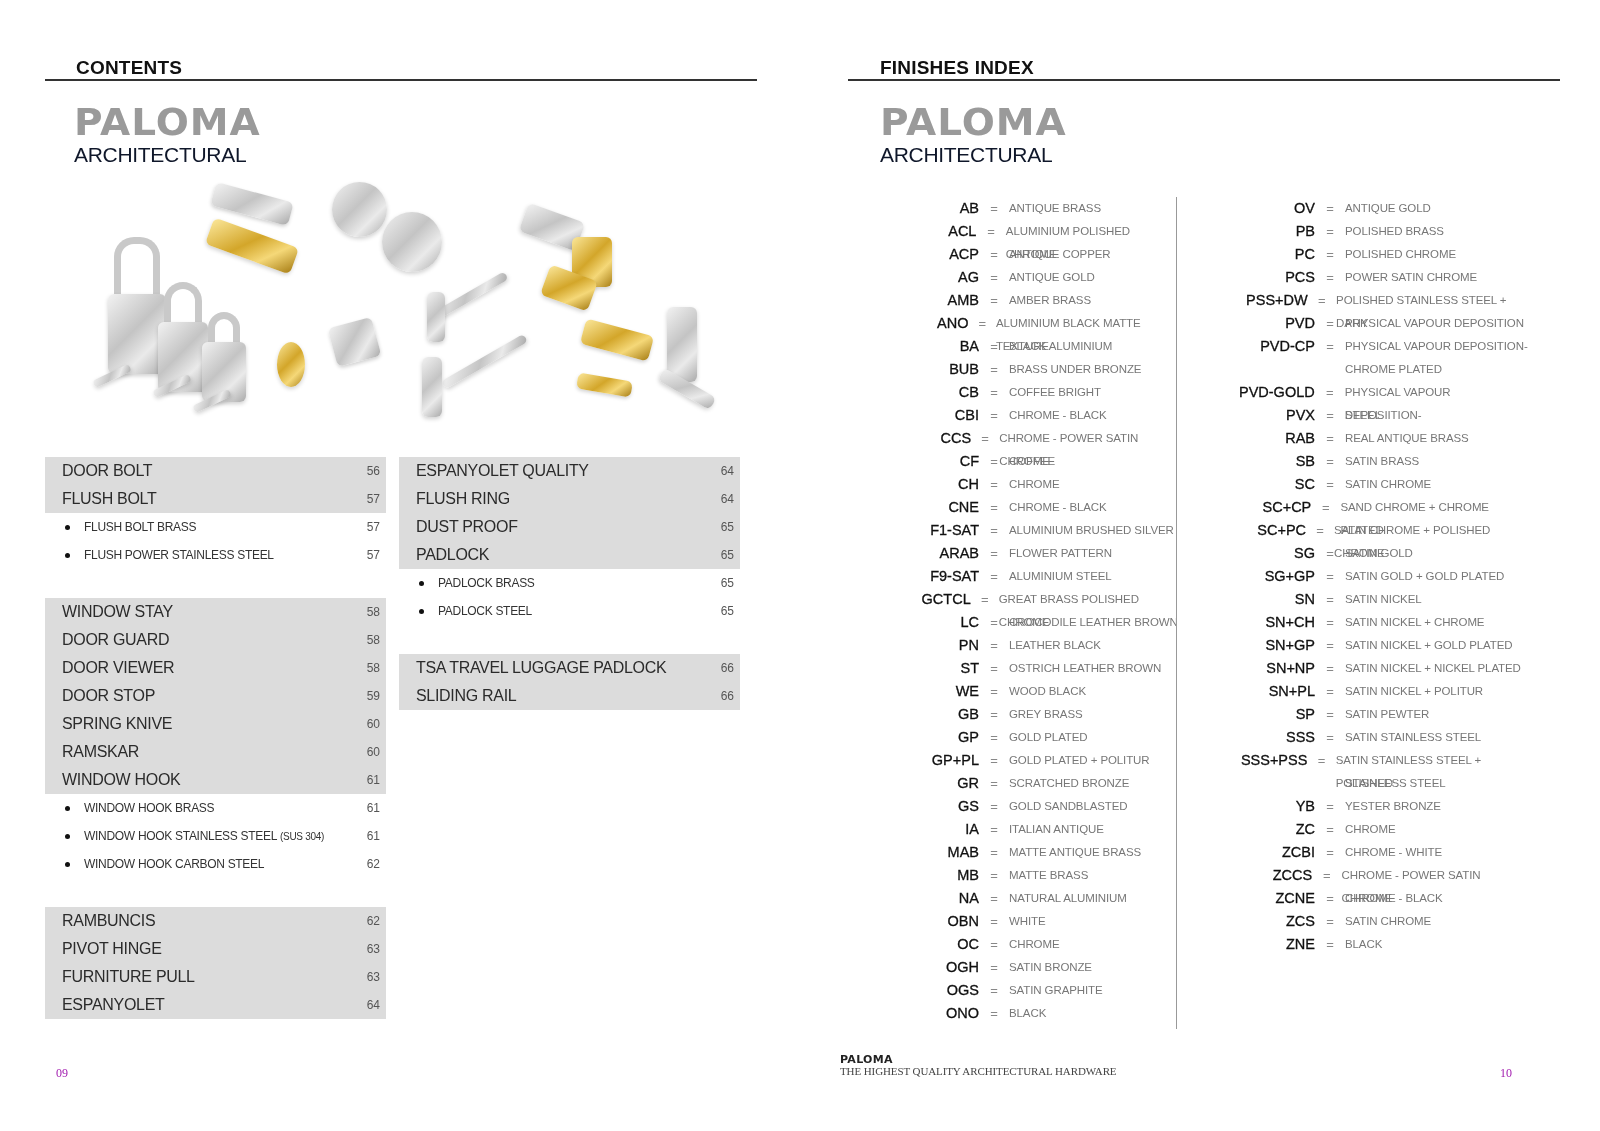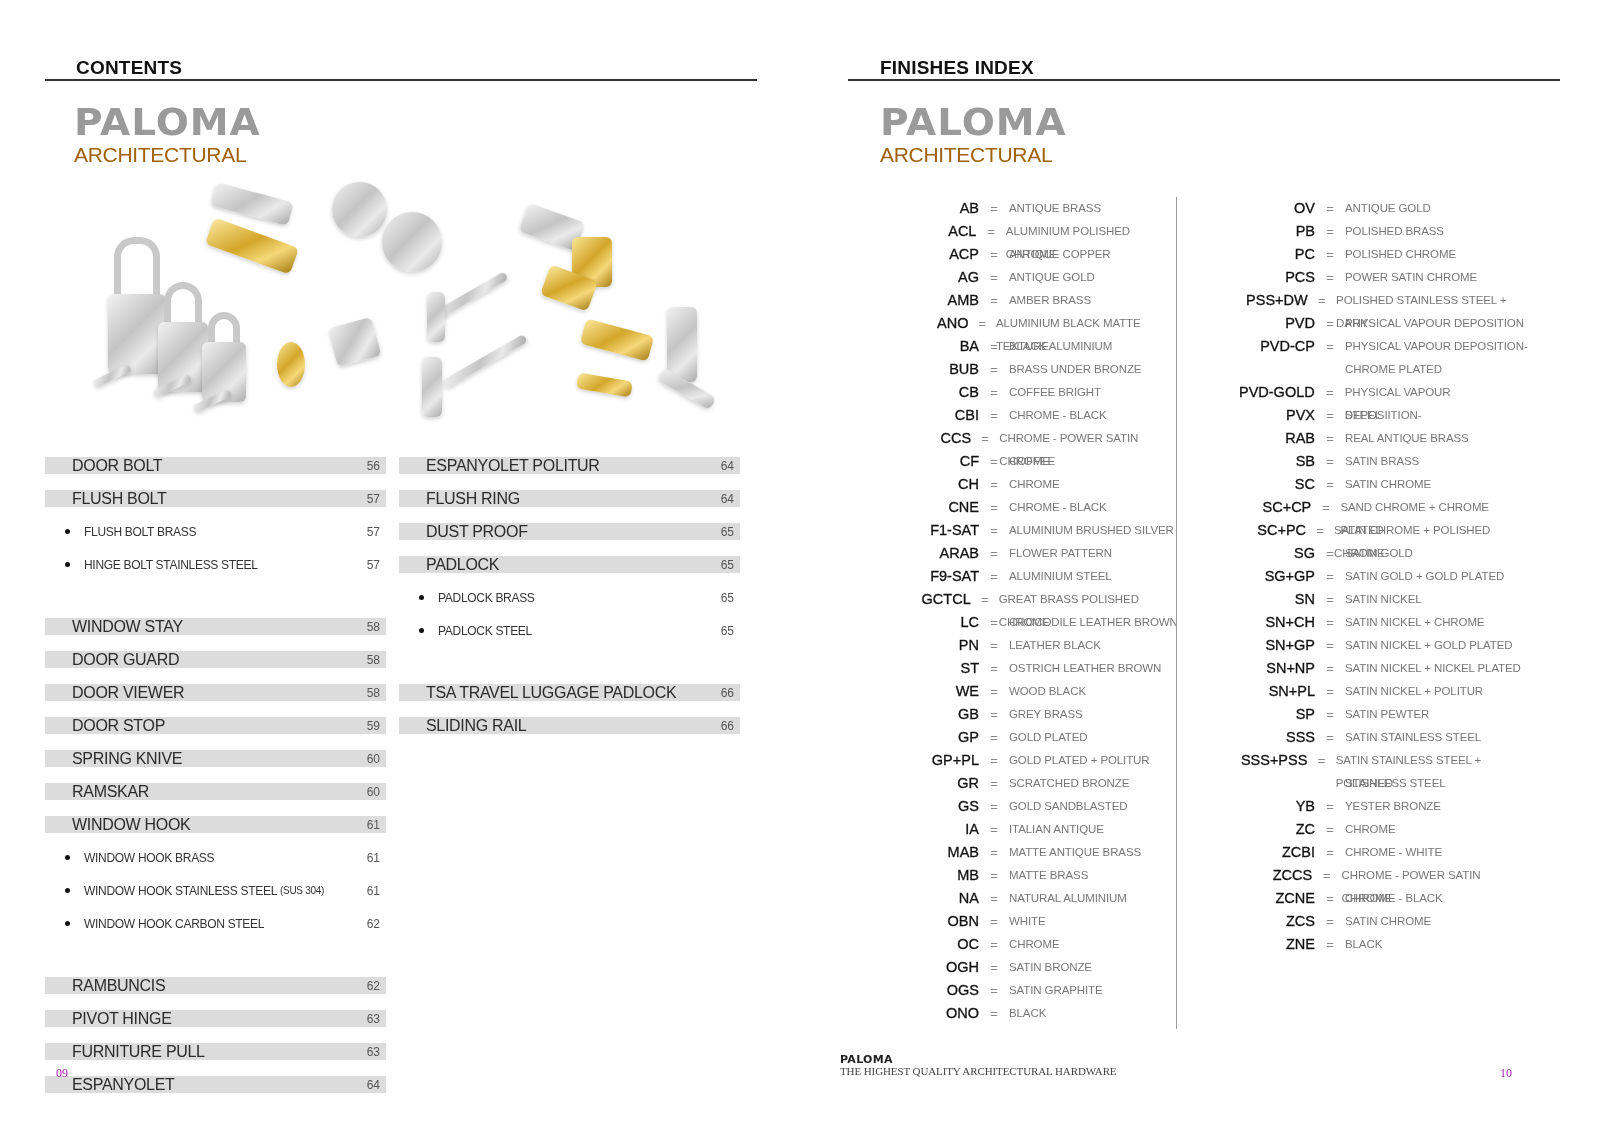--- a/index.html
+++ b/index.html
@@ -22,39 +22,39 @@
 
   .brand { position: absolute; top: 106px; }
   .page-left .brand { left: 74px; }
   .page-right .brand { left: 80px; }
   .brand-name {
     display: block; font-family: "DejaVu Sans", sans-serif; font-weight: bold;
     font-size: 39px; line-height: 34px; color: #9a9a9a; letter-spacing: 1px;
     transform: scaleY(0.95); transform-origin: left top;
   }
   .brand-sub {
-    display: block; font-size: 21px; color: #a16207; letter-spacing: -0.3px; margin-top: 3px;
+    display: block; font-size: 21px; color: #0f172a; letter-spacing: -0.3px; margin-top: 3px;
     font-weight: normal;
   }
 
   
   .collage { position: absolute; left: 82px; top: 182px; width: 650px; height: 255px; }
   .prod { position: absolute; border-radius: 6px; }
   .silver { background: linear-gradient(135deg, #f2f2f2 0%, #c4c4c4 45%, #eaeaea 70%, #a9a9a9 100%); box-shadow: 0 2px 4px rgba(0,0,0,0.18); }
   .gold { background: linear-gradient(135deg, #fbe79a 0%, #d3a62a 45%, #f5d878 70%, #a77d14 100%); box-shadow: 0 2px 4px rgba(0,0,0,0.18); }
   .shackle { position: absolute; border: 7px solid #c9c9c9; border-bottom: none; border-radius: 20px 20px 0 0; }
   .round { border-radius: 50%; }
 
   
   .toc-col { position: absolute; top: 457px; }
   .toc-col.c1 { left: 45px; width: 341px; }
   .toc-col.c2 { left: 399px; width: 341px; }
   .toc-item {
-    position: relative; height: 17px; margin-bottom: 16px; display: flex; align-items: center;
-    justify-content: space-between; padding: 0 6px 0 27px; cursor: pointer;
+    position: relative; height: 28px; margin-bottom: 0; display: flex; align-items: center;
+    justify-content: space-between; padding: 0 6px 0 17px; cursor: pointer;
   }
   .toc-item.main { background: #dcdcdc; }
   .toc-item .lbl { font-size: 16px; color: #2b2b2b; letter-spacing: -0.3px; }
   .toc-item .pg { font-size: 12px; color: #555; }
   .toc-item.sub { background: transparent; padding-left: 20px; gap: 23px; }
   .toc-item.sub .lbl { font-size: 12px; color: #333; display: flex; align-items: center; }
   .toc-item.sub .bullet { display: inline-block; width: 5px; height: 5px; background: #111; border-radius: 50%; margin-right: 14px; }
   .toc-item.sub .lbl small { font-size: 10px; margin-left: 3px; }
   .toc-gap { height: 29px; }
 
@@ -140,21 +140,21 @@
       <div class="toc-item sub">
         <span class="lbl">
           <span class="bullet"></span>
           <span>FLUSH BOLT BRASS</span>
         </span>
         <span class="pg">57</span>
       </div>
       <div class="toc-item sub">
         <span class="lbl">
           <span class="bullet"></span>
-          <span>HINGE BOLT STAINLESS STEEL</span>
+          <span>FLUSH POWER STAINLESS STEEL</span>
         </span>
         <span class="pg">57</span>
       </div>
       <div class="toc-gap"></div>
       <div class="toc-item main">
         <span class="lbl"><span>WINDOW STAY</span></span>
         <span class="pg">58</span>
       </div>
       <div class="toc-item main">
         <span class="lbl"><span>DOOR GUARD</span></span>
@@ -215,21 +215,21 @@
         <span class="lbl"><span>FURNITURE PULL</span></span>
         <span class="pg">63</span>
       </div>
       <div class="toc-item main">
         <span class="lbl"><span>ESPANYOLET</span></span>
         <span class="pg">64</span>
       </div>
     </div>
   <div class="toc-col c2" id="toc-col2">
       <div class="toc-item main">
-        <span class="lbl"><span>ESPANYOLET POLITUR</span></span>
+        <span class="lbl"><span>ESPANYOLET QUALITY</span></span>
         <span class="pg">64</span>
       </div>
       <div class="toc-item main">
         <span class="lbl"><span>FLUSH RING</span></span>
         <span class="pg">64</span>
       </div>
       <div class="toc-item main">
         <span class="lbl"><span>DUST PROOF</span></span>
         <span class="pg">65</span>
       </div>

